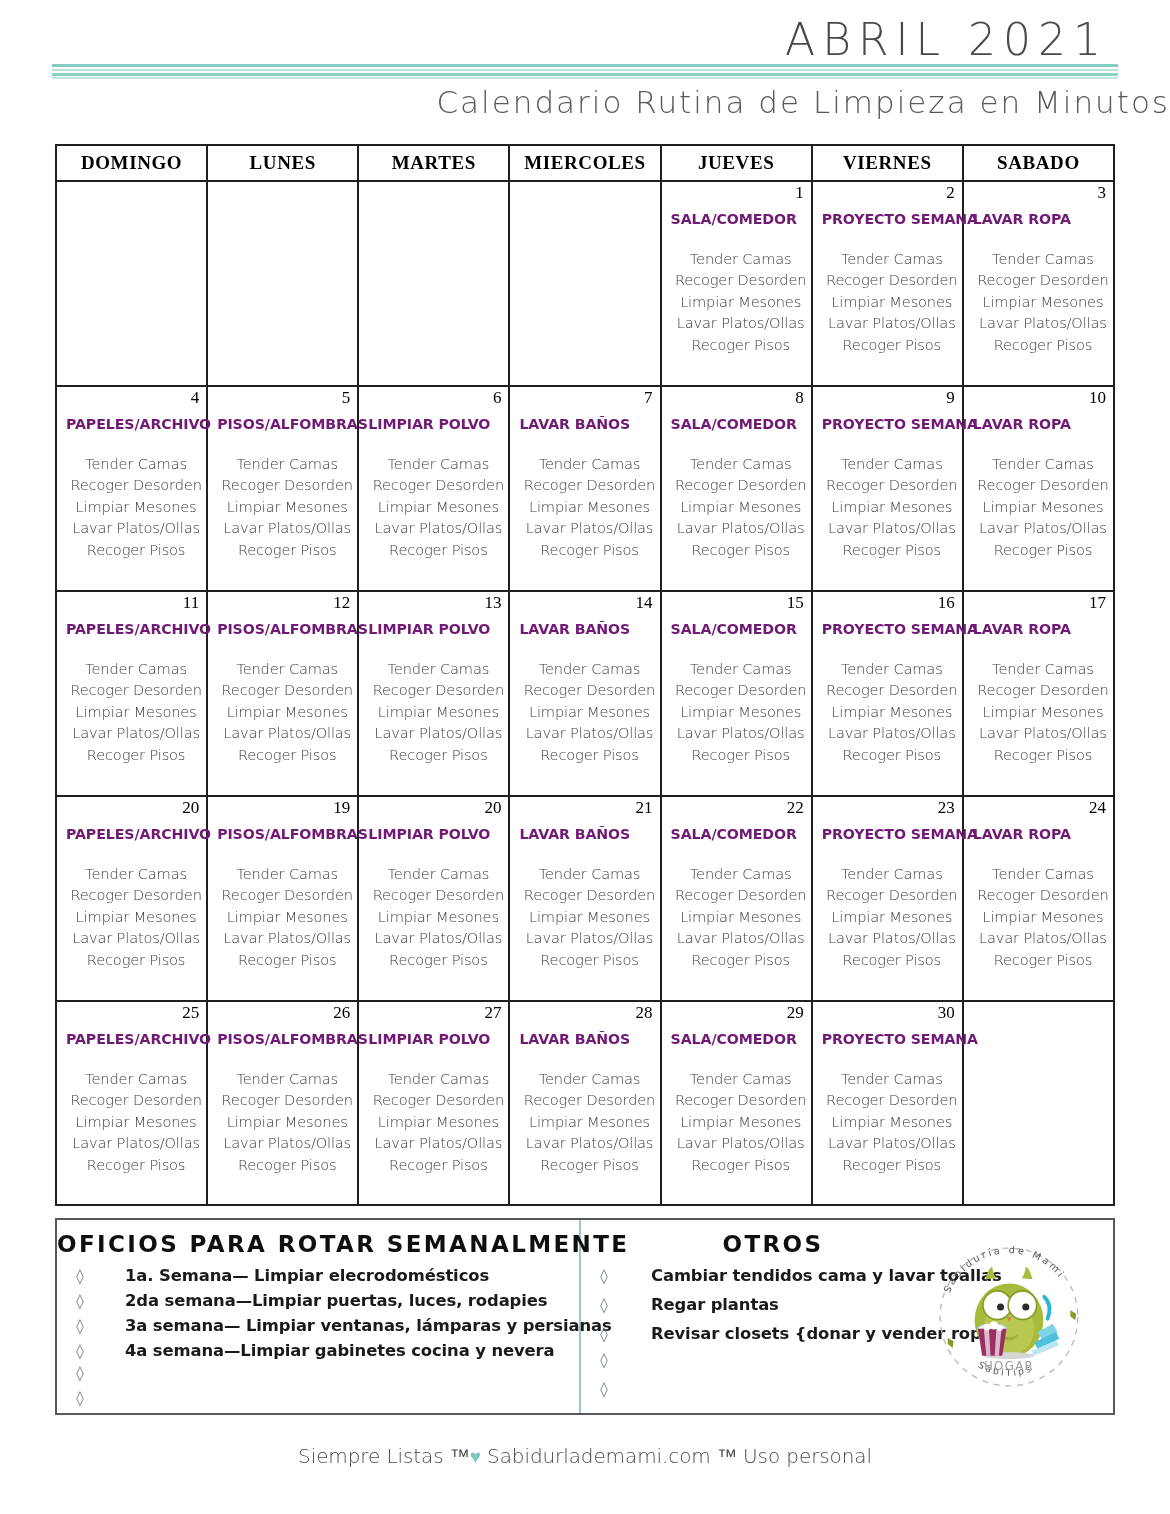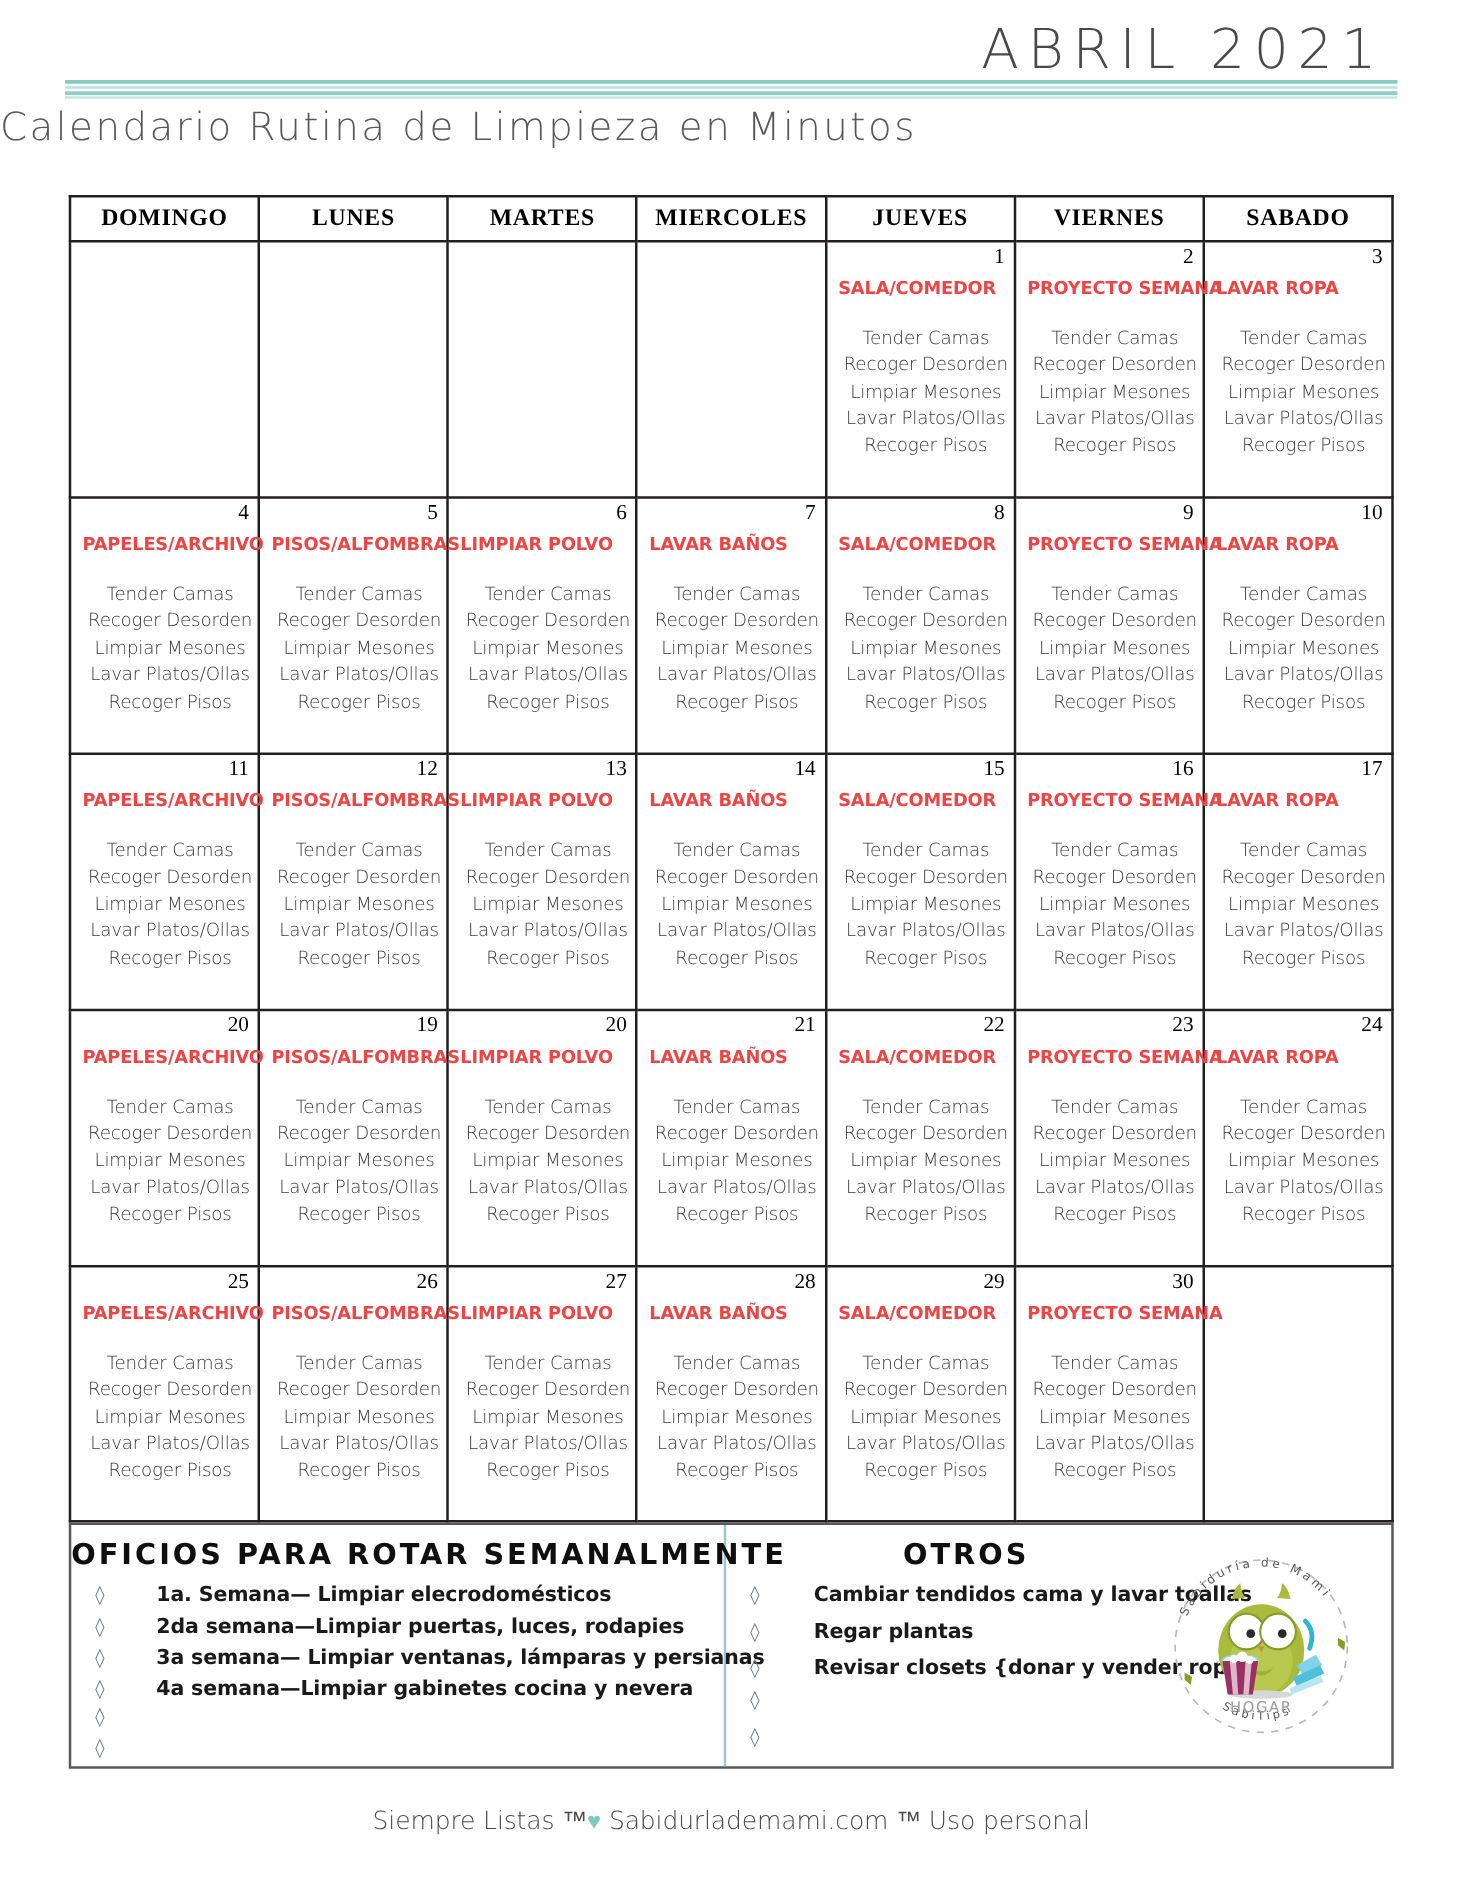--- a/index.html
+++ b/index.html
@@ -56,34 +56,34 @@
   .bar-gap2 { height: 2px; background: #ffffff !important; }
   .bar-c { height: 3px; opacity: .9; }
   .bar-gap3 { height: 1px; background: #ffffff !important; }
   .bar-d { height: 2px; opacity: .45; }
 
   .doc-title {
     position: absolute;
     top: 85px;
     left: 0;
     width: 1170px;
-    text-align: left;
+    text-align: right;
     font-family: "DejaVu Sans", sans-serif;
     font-size: 31px;
     font-weight: 300;
     letter-spacing: 2.0px;
     color: #58585a;
     line-height: 1.1;
     white-space: nowrap;
   }
 
   
   .cal {
     position: absolute;
-    top: 156px;
+    top: 144px;
     left: 55px;
     width: 1060px;
     border-collapse: collapse;
     table-layout: fixed;
   }
   .cal th, .cal td {
     border: 2px solid #231f20;
     padding: 0;
     vertical-align: top;
   }
@@ -114,21 +114,21 @@
     line-height: 1;
   }
   .cell-inner {
     padding: 30px 0 0 9px;
   }
   .task-title {
     font-family: "DejaVu Sans", sans-serif;
     font-size: 14.2px;
     font-weight: 700;
     letter-spacing: -0.1px;
-    color: #ef4444;
+    color: #701a75;
     line-height: 1.1;
     white-space: nowrap;
     margin-bottom: 20px;
   }
   .chores {
     font-family: "DejaVu Sans", sans-serif;
     font-weight: 300;
     font-size: 14.6px;
     line-height: 21.6px;
     color: #3a3a3a;

